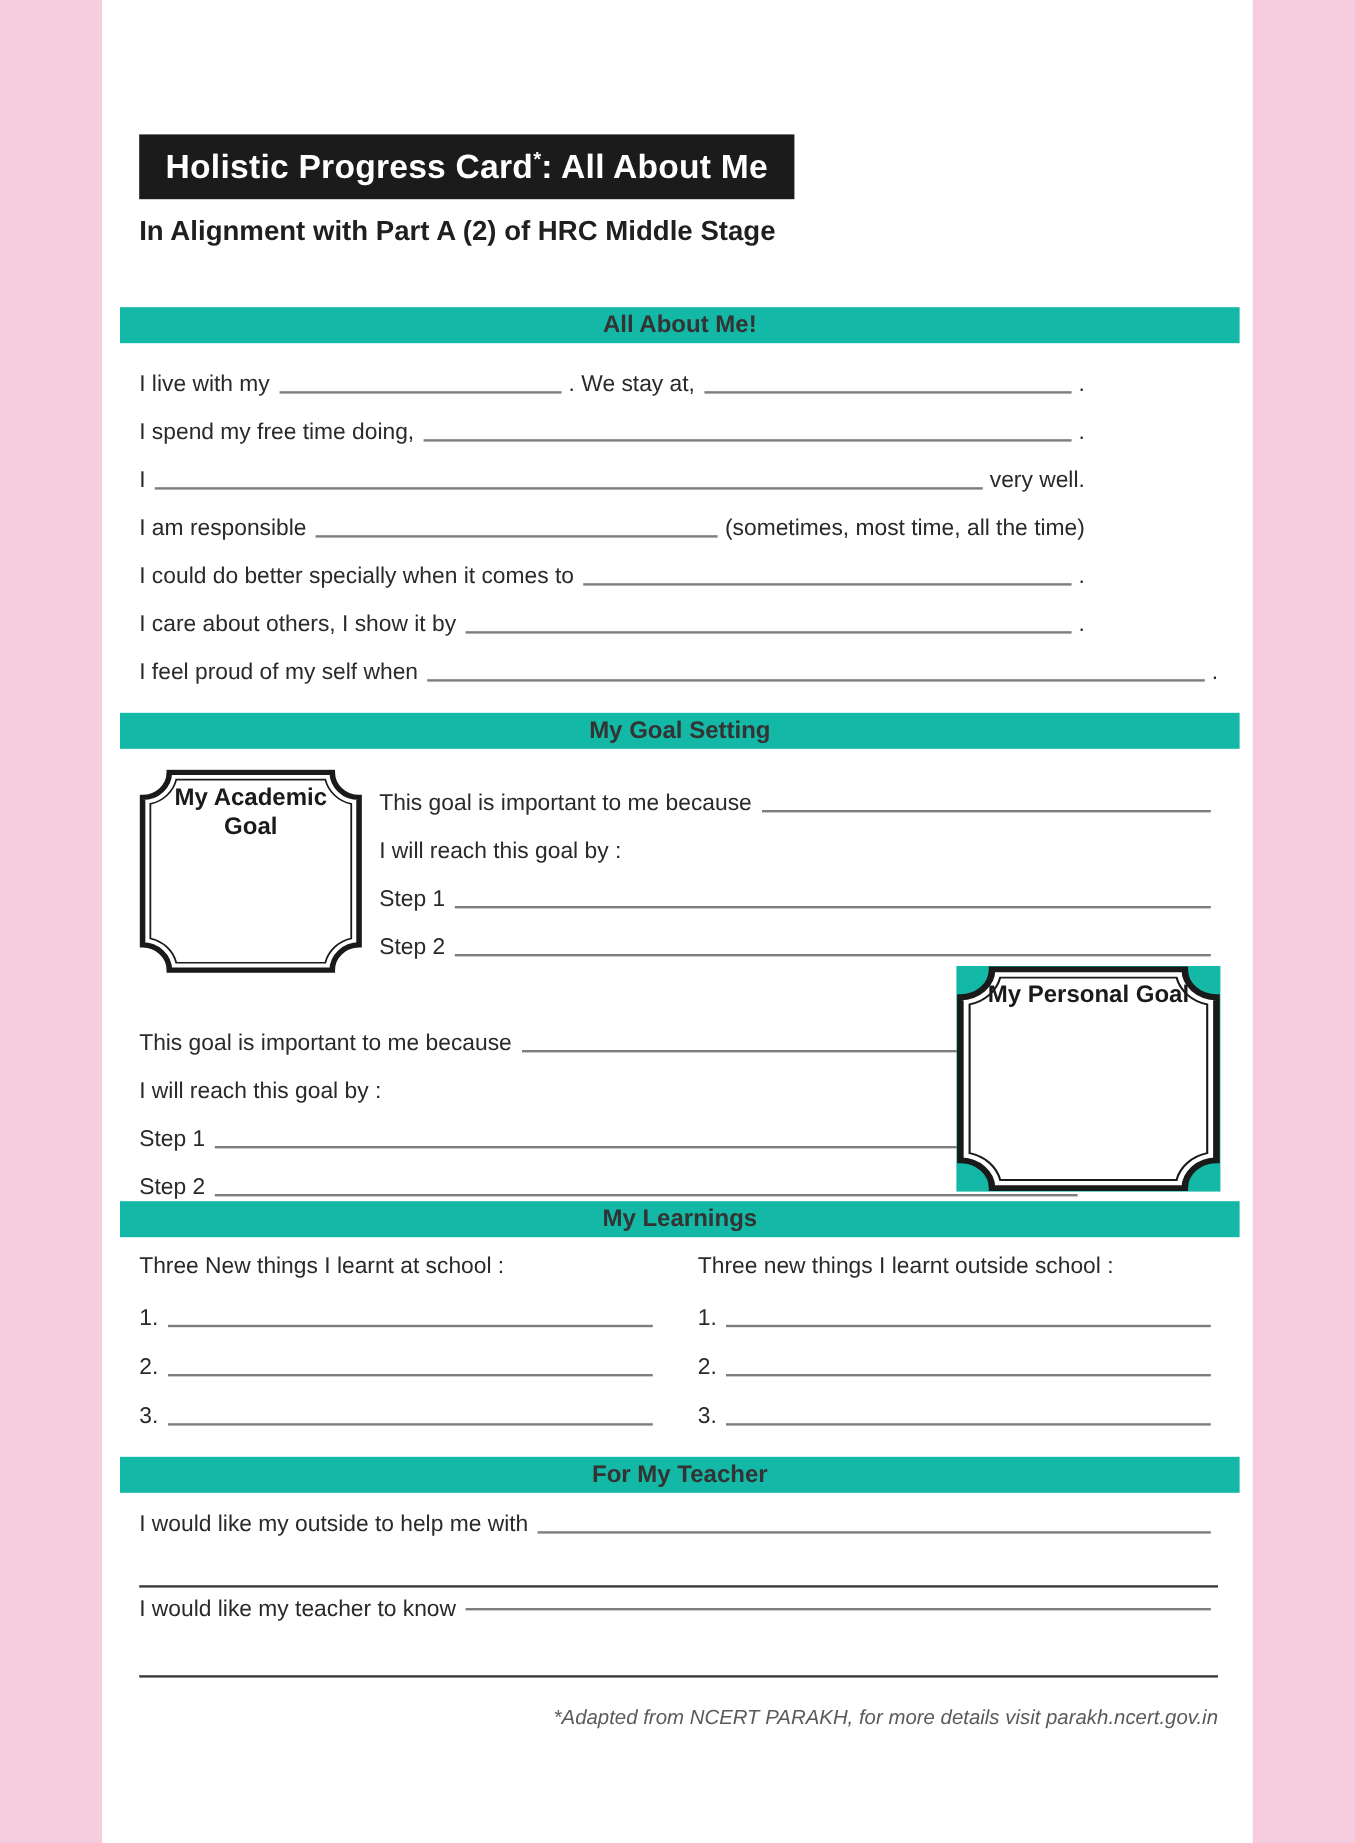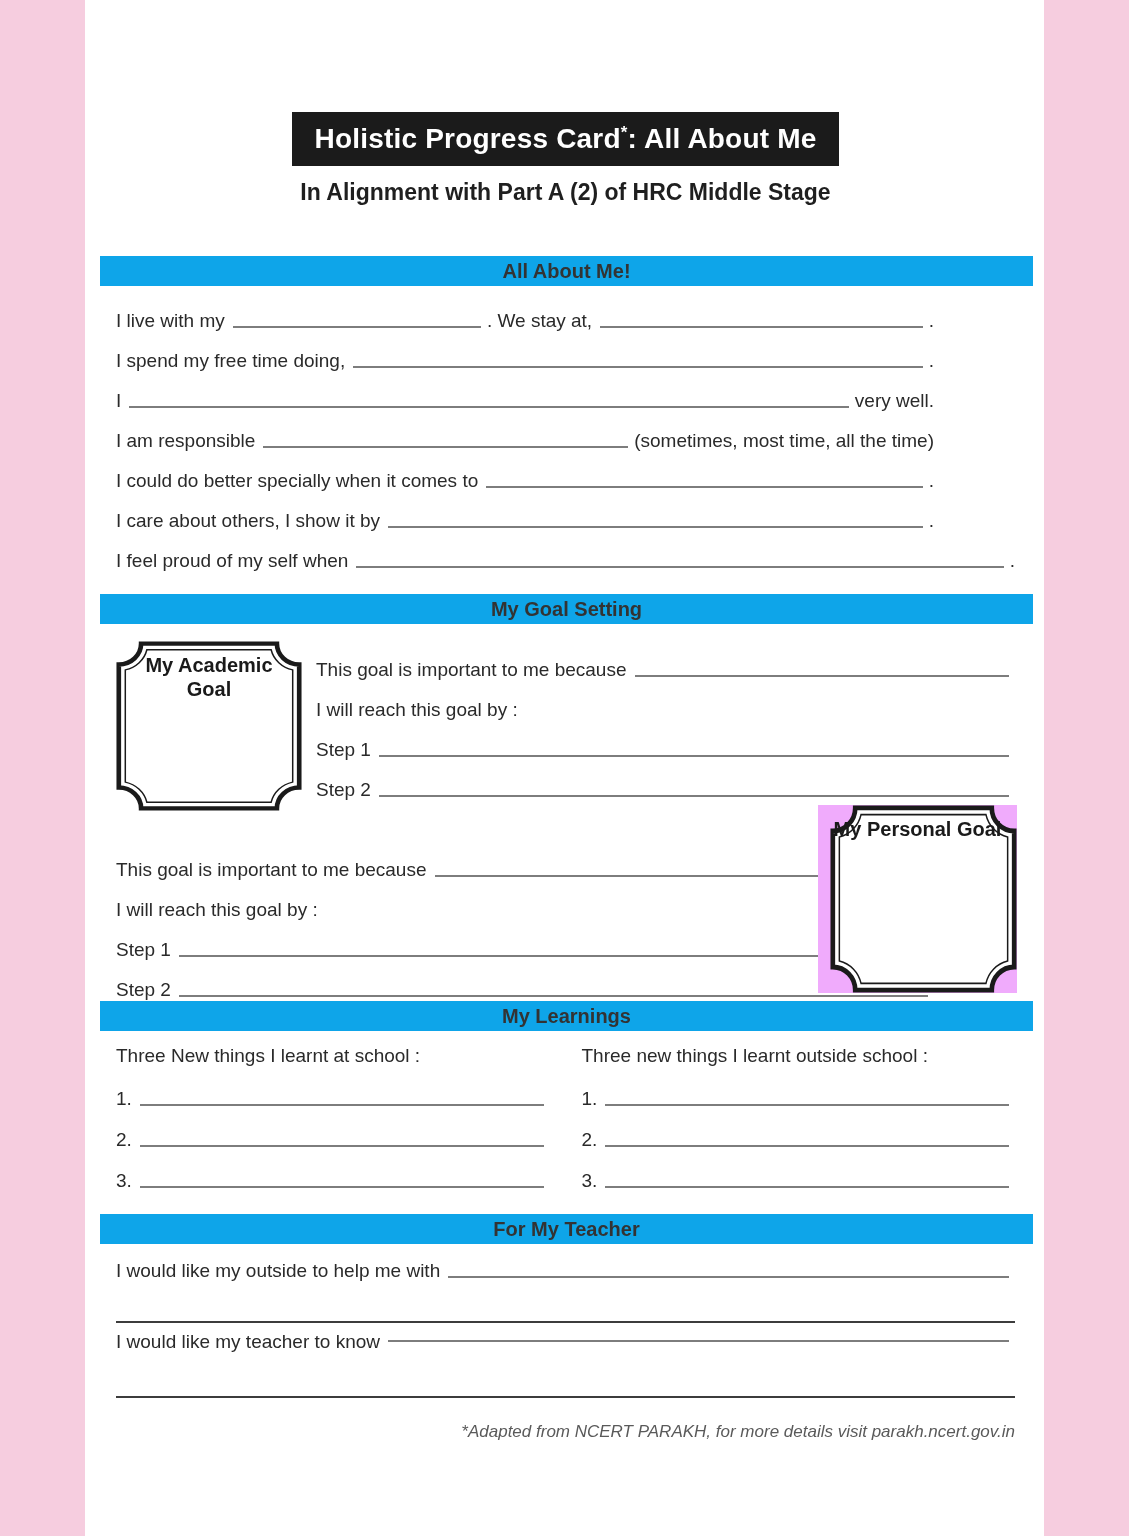--- a/index.html
+++ b/index.html
@@ -13,40 +13,40 @@
   .page {
     width: 959px;
     height: 1536px;
     margin: 0 auto;
     background: #ffffff;
     box-sizing: border-box;
     padding: 0 29px 0 31px;
     position: relative;
   }
   
-  .header { padding-top: 112px; text-align: center; }
+  .header { padding-top: 112px; }
   .title-bar {
     display: inline-block;
     background: #1b1b1b;
     color: #ffffff;
     font-size: 28px;
     font-weight: bold;
     padding: 11px 22px;
     letter-spacing: 0.2px;
   }
   .title-bar sup { font-size: 17px; }
   .subtitle {
     margin-top: 13px;
     font-size: 23px;
     font-weight: bold;
     color: #1f1f1f;
   }
   
   .section-bar {
-    background: #0ea5e9;
+    background: #14b8a6;
     height: 30px;
     line-height: 30px;
     text-align: center;
     font-size: 20px;
     font-weight: bold;
     color: #333333;
     margin: 0 -18px 0 -16px;
   }
   
   .form-row {
@@ -56,21 +56,21 @@
     font-size: 19px;
     white-space: nowrap;
   }
   .blank {
     flex: 1 1 auto;
     border-bottom: 2px solid #7d7d7d;
     height: 1px;
     margin: 0 6px 4px 8px;
   }
   .blank.b13 { flex-grow: 1.3; }
-  .short { margin-right: 81px; }
+  .short { margin-right: 111px; }
   
   .about { margin-top: 50px; position: relative; }
   .about .rows { margin-top: 6px; }
   .goals { margin-top: 22px; position: relative; }
   .block-a { margin-top: 17px; display: flex; }
   .block-a .col { flex: 1 1 auto; margin-left: 14px; }
   .block-a .form-row { height: 40px; }
   .block-b { margin-top: 30px; }
   
   .plaque { position: relative; }
@@ -79,21 +79,21 @@
     position: absolute;
     top: 13px; left: 10px; right: 10px;
     text-align: center;
     font-size: 20px;
     font-weight: bold;
     color: #1a1a1a;
     line-height: 1.18;
   }
   .name-box   { position: absolute; top: 68px; right: -3px; width: 196px; height: 190px; }
   .academic-box { flex: 0 0 186px; width: 186px; height: 170px; }
-  .personal-box { position: absolute; top: 211px; right: -2px; width: 187px; height: 188px; background: #f0abfc; padding-left: 12px; }
+  .personal-box { position: absolute; top: 211px; right: -2px; width: 220px; height: 188px; background: #14b8a6; }
   
   .learnings { margin-top: 0; }
   .learn-grid {
     margin-top: 14px;
     display: grid;
     grid-template-columns: 1fr 1fr;
     column-gap: 32px;
   }
   .learn-head { font-size: 19px; height: 24px; }
   .learn-row { height: 41px; }

